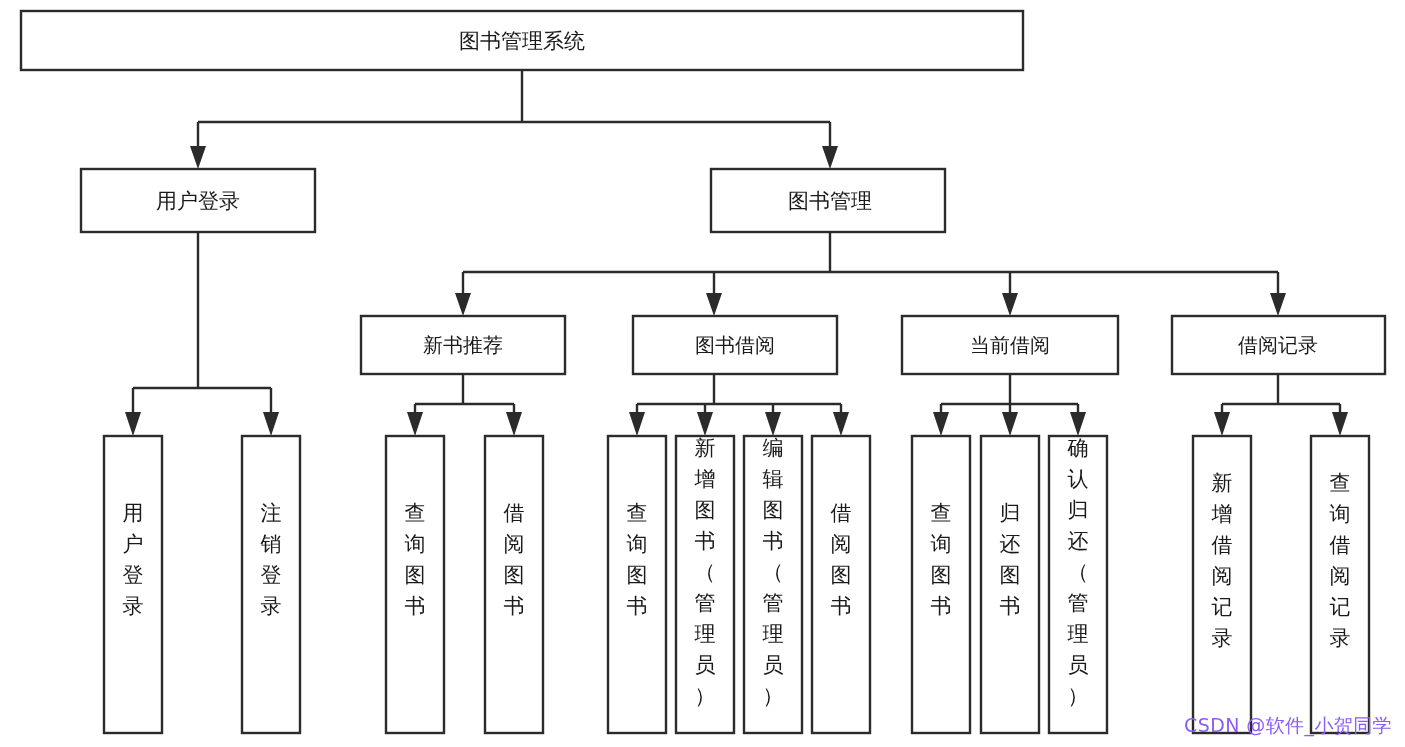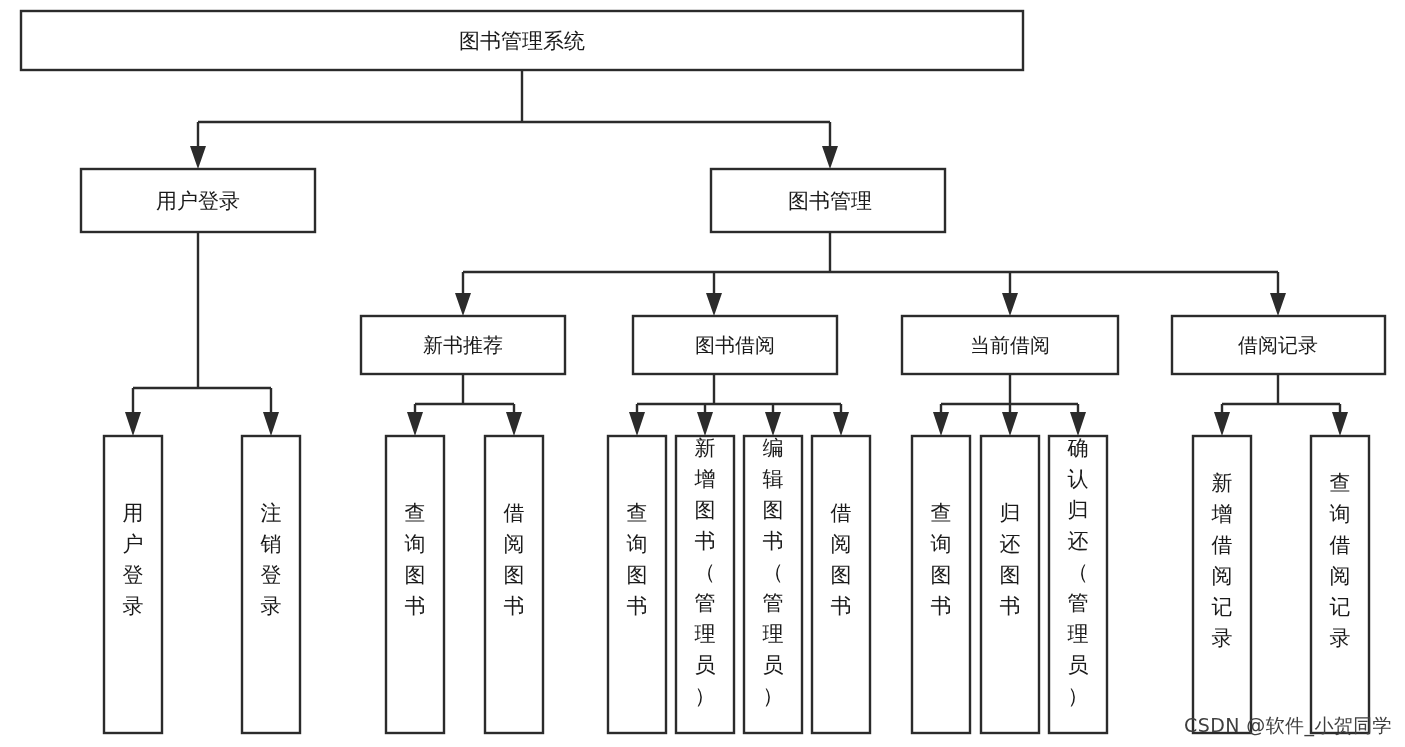--- a/index.html
+++ b/index.html
@@ -56,21 +56,21 @@
     stroke-linecap: butt;
   }
   .arrowhead {
     fill: #2b2b2b;
     stroke: none;
   }
   .watermark {
     position: absolute;
     right: 13px;
     bottom: 8px;
-    color: #404040;
+    color: #8b5cf6;
     font-size: 19px;
     font-family: "DejaVu Sans", "Liberation Sans", sans-serif;
     letter-spacing: 0.4px;
     white-space: nowrap;
     user-select: none;
     margin-top: 32px;
   }
 </style>
 </head>
 <body>

